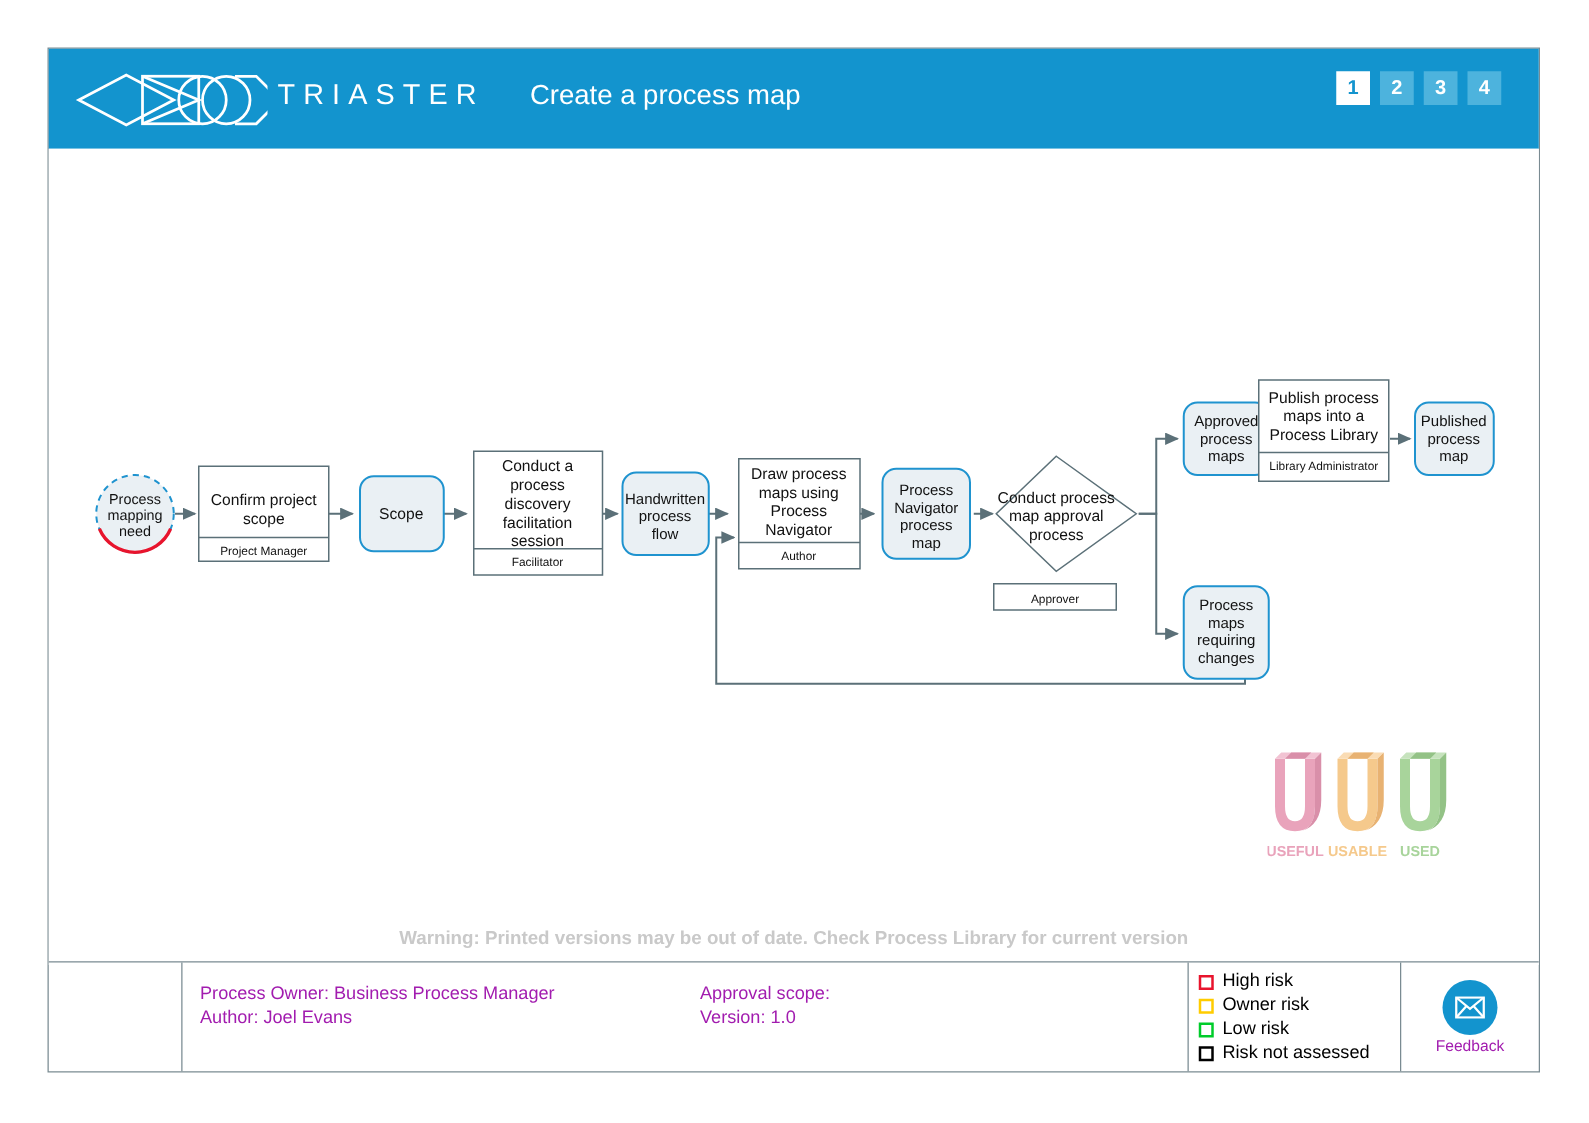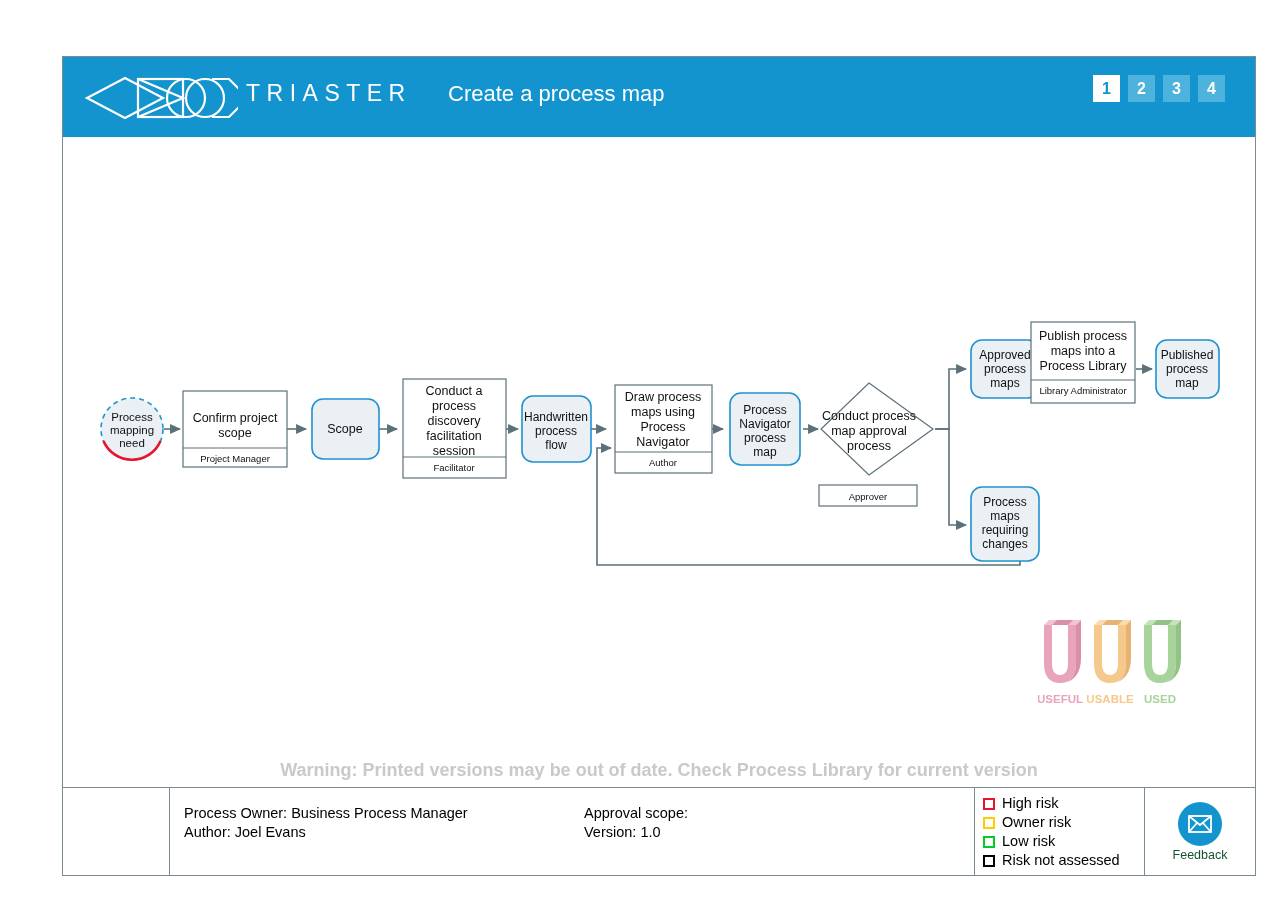--- a/index.html
+++ b/index.html
@@ -14,27 +14,26 @@
     width: 1271px;
     height: 898px;
     background: #ffffff;
     overflow: hidden;
   }
 
   
   .page {
     position: absolute;
     left: 38px;
-    top: 56px;
+    top: 38px;
     width: 1194px;
     height: 820px;
     background: #ffffff;
     border: 1px solid #7a8b92;
     box-sizing: border-box;
-    margin-left: 24px;
   }
 
   
   .header {
     position: absolute;
     left: 0;
     top: 0;
     width: 100%;
     height: 80px;
     background: #1394ce;
@@ -103,21 +102,21 @@
   .canvas svg { display: block; }
 
   
   .warning {
     position: absolute;
     left: 0;
     top: 703px;
     width: 100%;
     text-align: center;
     color: #c9c9c9;
-    font-size: 18px;
+    font-size: 15px;
     font-weight: bold;
   }
 
   
   .footer {
     position: absolute;
     left: 0;
     top: 730px;
     width: 1192px;
     height: 88px;
@@ -128,21 +127,21 @@
   .footer-cell {
     border-right: 1px solid #7a8b92;
     box-sizing: border-box;
     position: relative;
   }
   .footer-blank { width: 107px; }
   .footer-meta {
     flex: 1;
     padding: 16px 0 0 14px;
     font-size: 14.5px;
-    color: #000000;
+    color: #a21caf;
     line-height: 19px;
     display: flex;
   }
   .meta-col-a { width: 400px; }
   .meta-col-b { width: 300px; }
   .footer-risk {
     width: 170px;
     padding: 6px 0 0 8px;
     font-size: 14.5px;
     line-height: 19px;
@@ -176,21 +175,21 @@
     height: 44px;
     border-radius: 50%;
     background: #1394ce;
     display: flex;
     align-items: center;
     justify-content: center;
     cursor: pointer;
   }
   .feedback-label {
     font-size: 12.5px;
-    color: #14532d;
+    color: #a21caf;
   }
 
   
   .uuu {
     position: absolute;
     left: 975px;
     top: 562px;
     width: 150px;
     height: 90px;
   }

